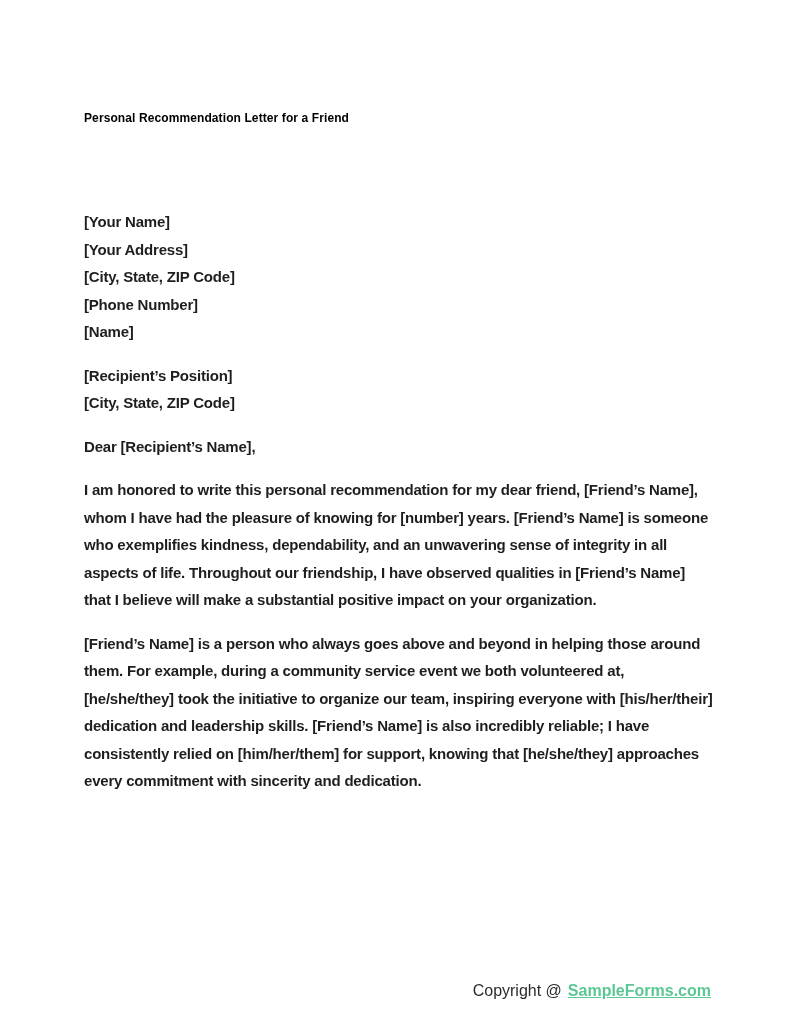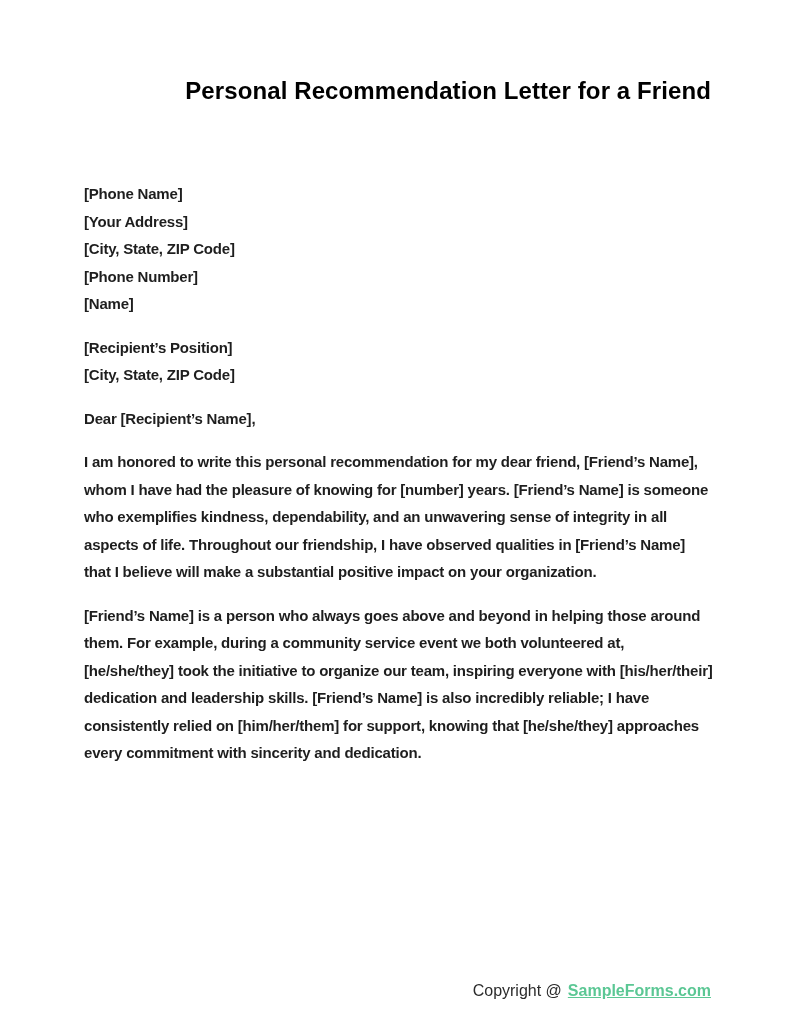--- a/index.html
+++ b/index.html
@@ -12,26 +12,27 @@
     overflow: hidden;
   }
   .page {
     position: relative;
     width: 795px;
     height: 1028px;
     background: #ffffff;
     padding: 78px 84px 0 84px;
   }
   .doc-title {
-    text-align: right;
-    font-size: 24px;
+    text-align: left;
+    font-size: 12px;
     line-height: 25px;
     font-weight: bold;
     color: #000000;
     letter-spacing: 0.1px;
+    margin-top: 28px;
   }
   .letter-body {
     margin-top: 77px;
     width: 630px;
     color: #1e1e1e;
     font-size: 15px;
     font-weight: bold;
     line-height: 27.5px;
     letter-spacing: -0.2px;
   }
@@ -57,21 +58,21 @@
 </head>
 <body>
 
 <div class="page">
 
   <h1 class="doc-title">Personal Recommendation Letter for a Friend</h1>
 
   <div class="letter-body">
 
     <div class="block">
-      <div class="line">[Phone Name]</div>
+      <div class="line">[Your Name]</div>
       <div class="line">[Your Address]</div>
       <div class="line">[City, State, ZIP Code]</div>
       <div class="line">[Phone Number]</div>
       <div class="line">[Name]</div>
     </div>
 
     <div class="block">
       <div class="line">[Recipient’s Position]</div>
       <div class="line">[City, State, ZIP Code]</div>
     </div>

